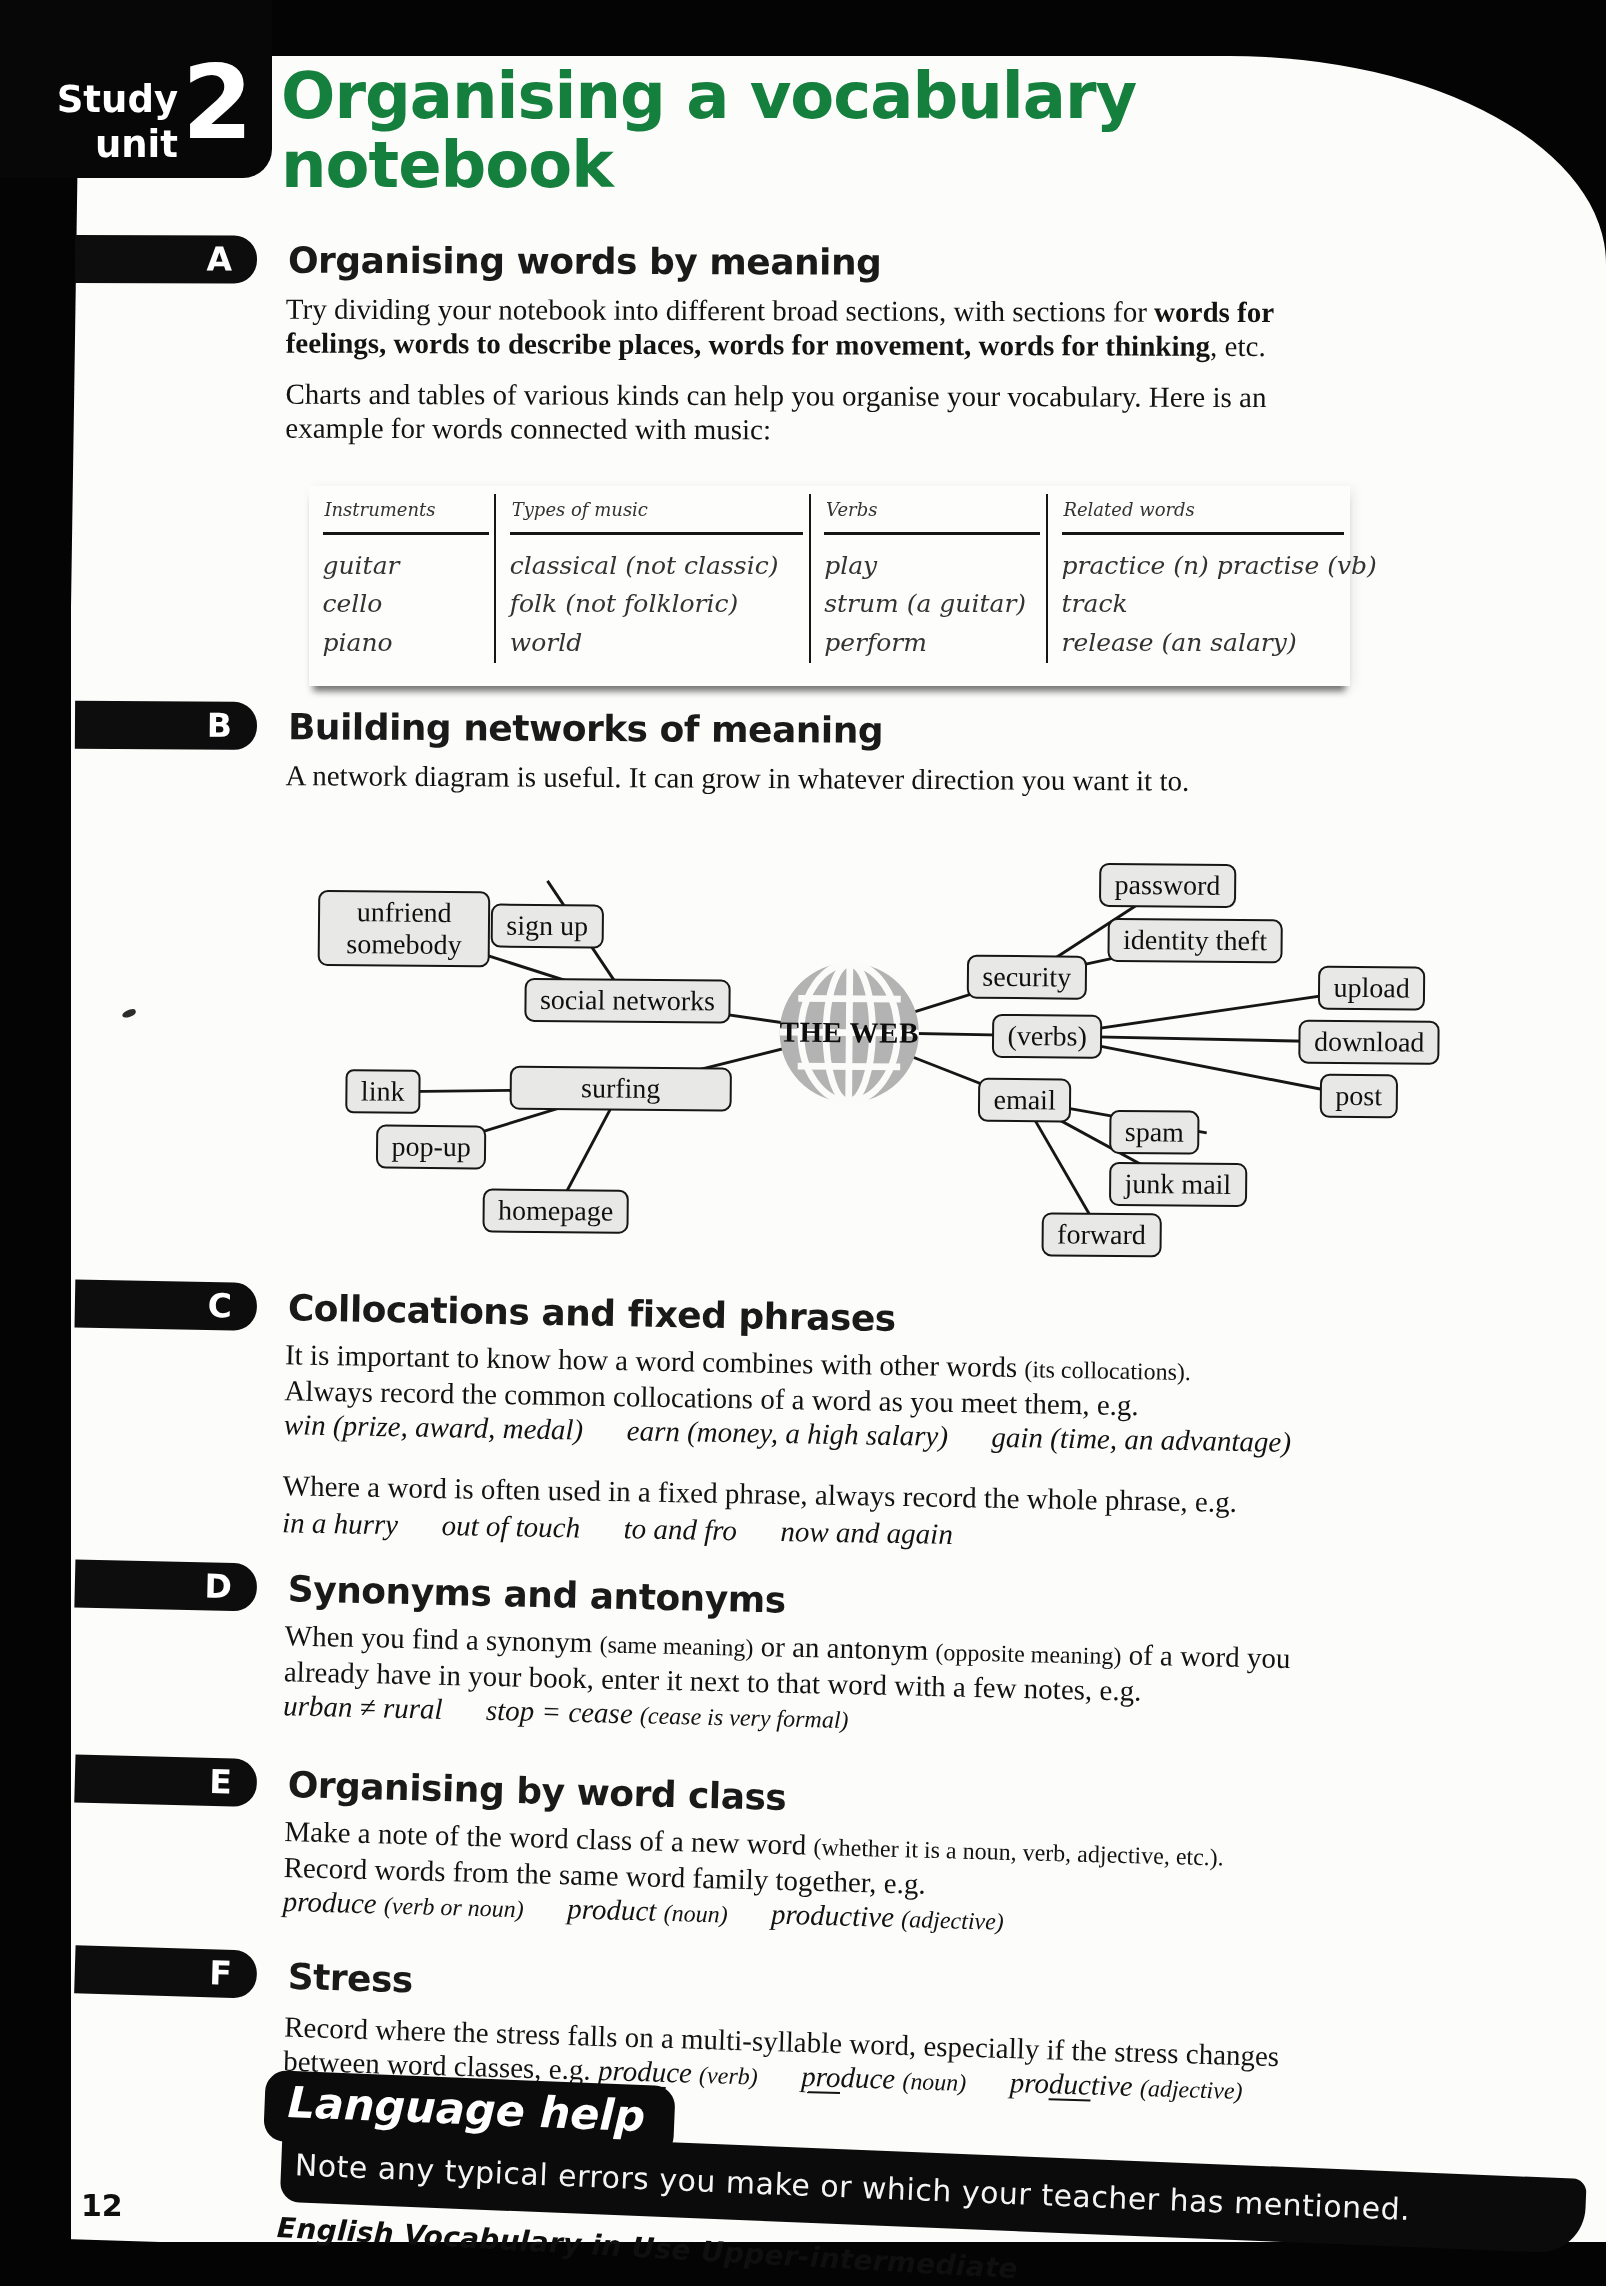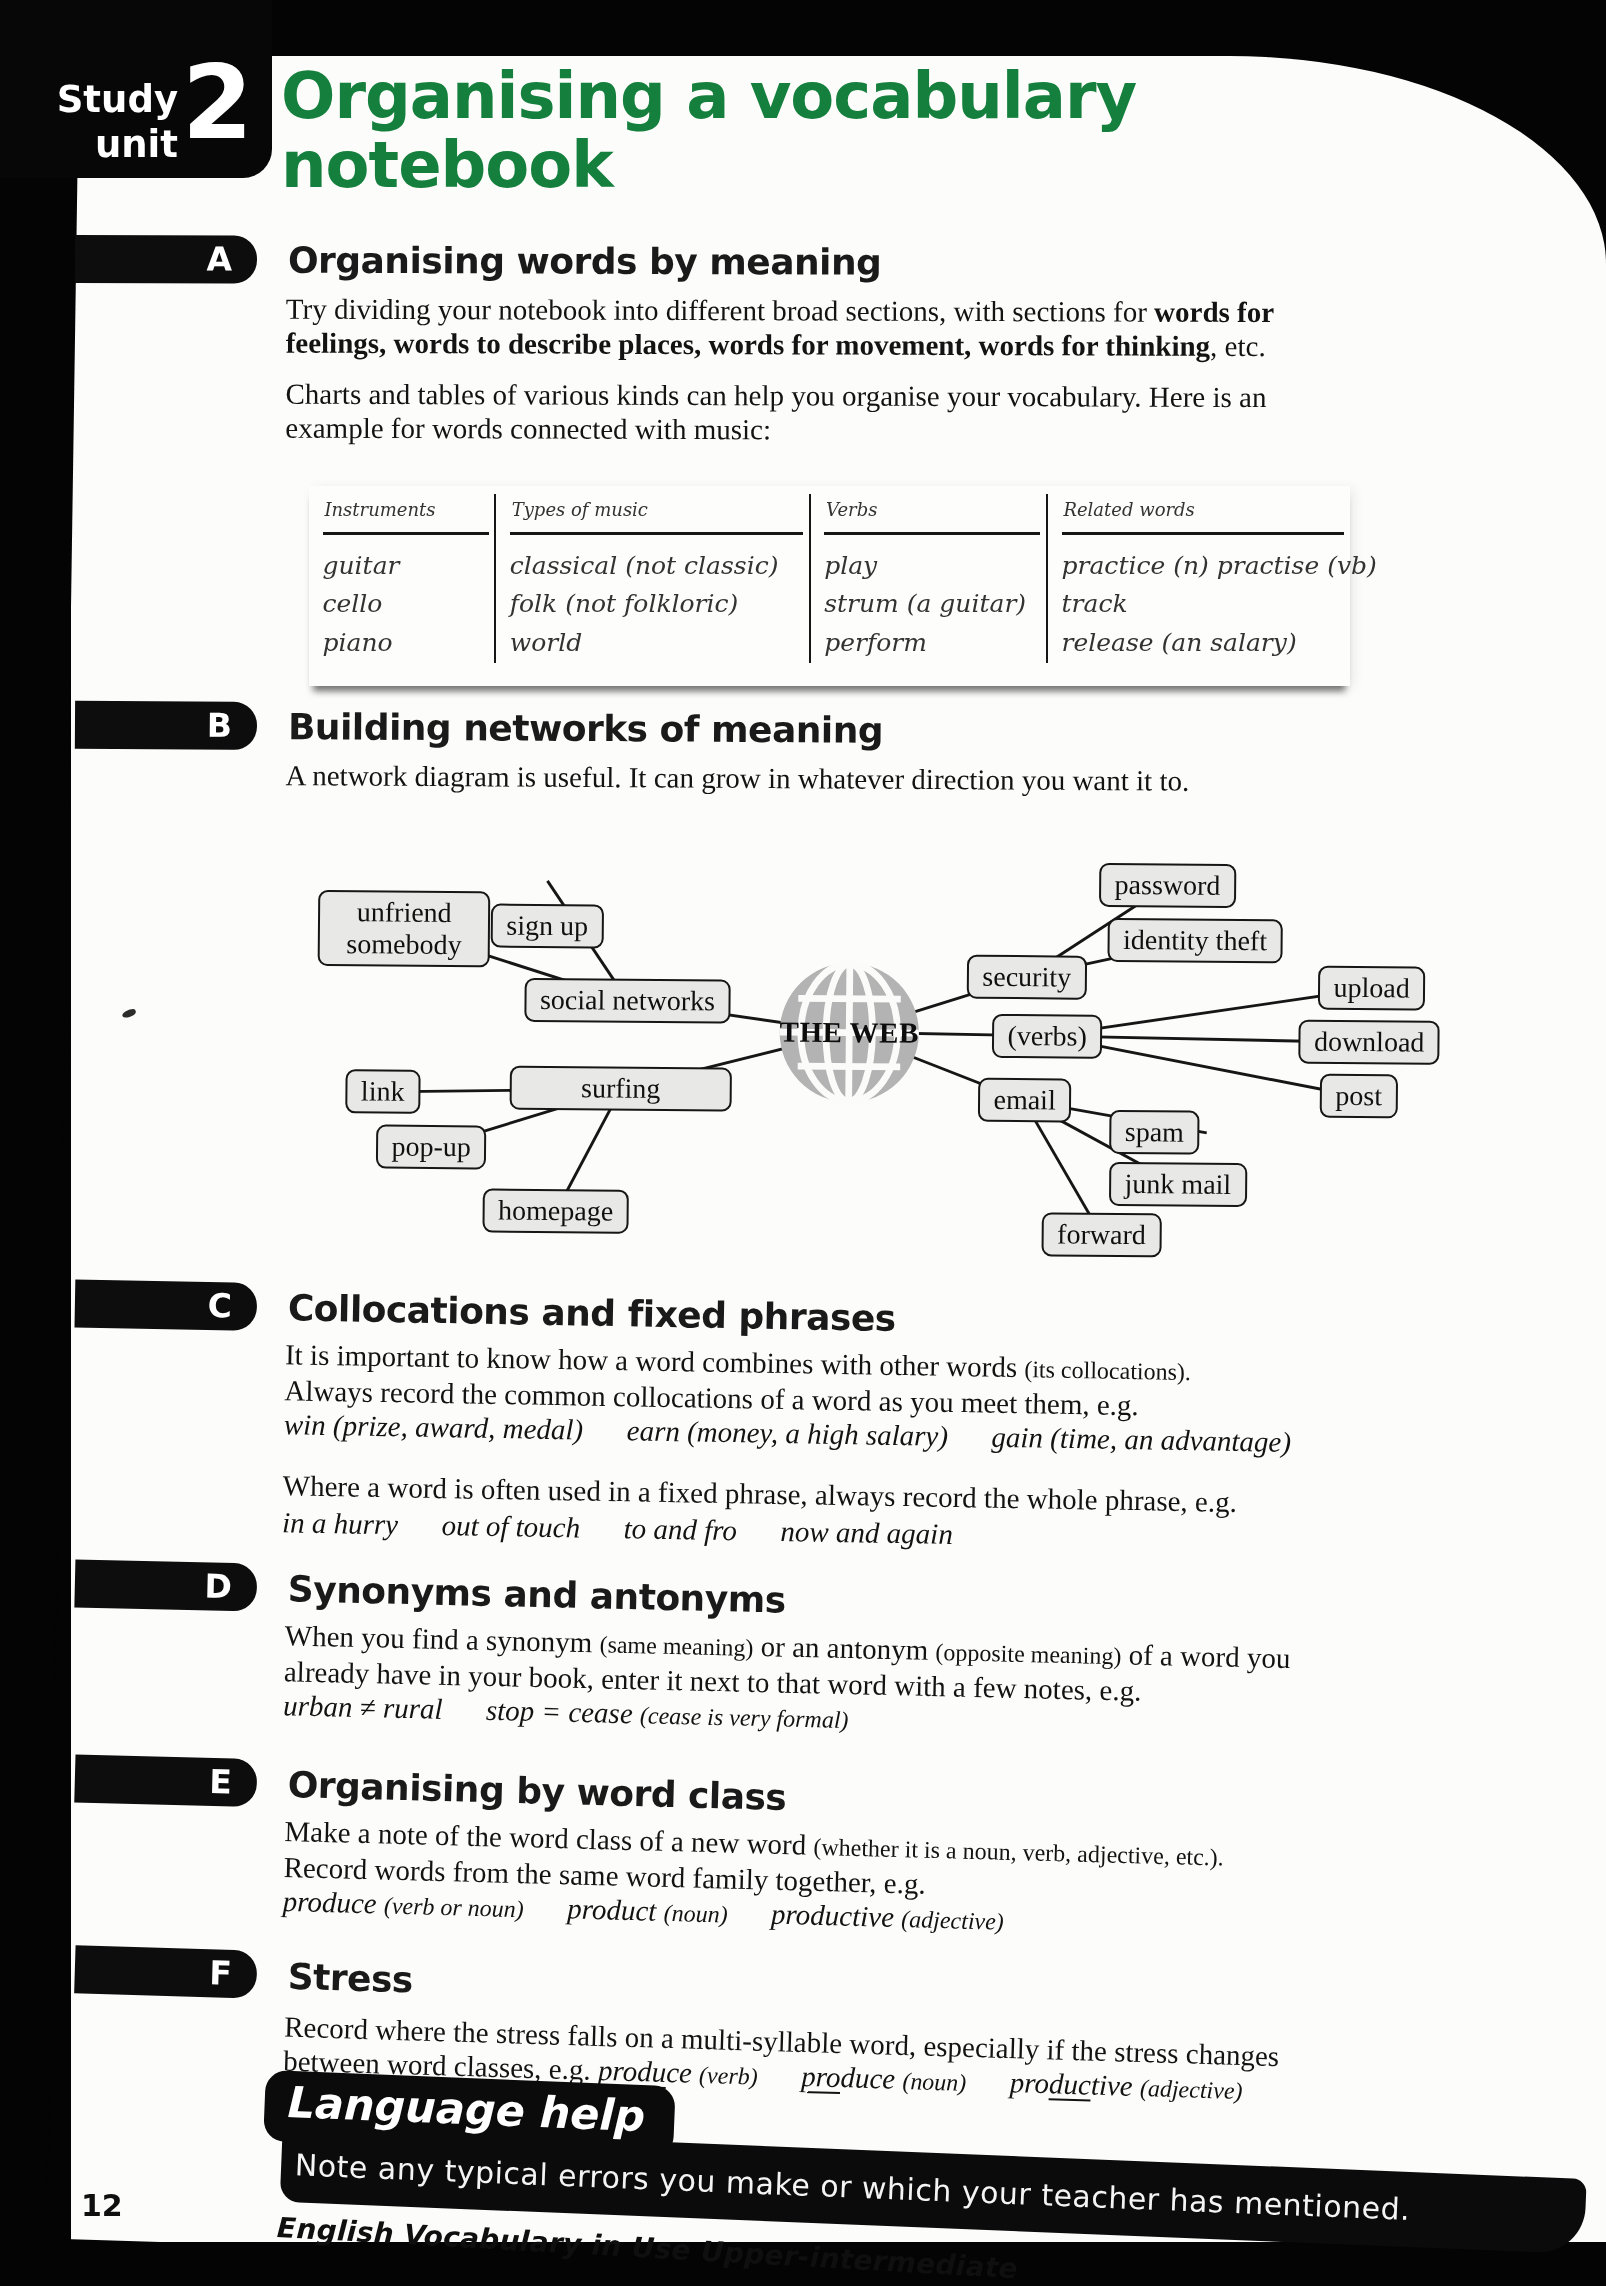--- a/index.html
+++ b/index.html
@@ -205,21 +205,21 @@
           <line x1="3" y1="75" x2="147" y2="75"></line>
           <line x1="22" y1="110" x2="128" y2="110"></line>
         </g>
       </svg>
     </div>
     <div class="weblabel">THE WEB</div>
 
     <div class="nd" style="left:227px;top:31px;margin-top:45px;">sign up</div>
     <div class="nd two" style="left:84px;top:80px;">unfriend somebody</div>
     <div class="nd" style="left:308px;top:150px;">social networks</div>
-    <div class="nd" style="left:64px;top:243px;">link</div>
+    <div class="nd" style="left:64px;top:243px;border-radius:8px;">link</div>
     <div class="nd wide" style="left:302px;top:238px;">surfing</div>
     <div class="nd" style="left:113px;top:298px;">pop-up</div>
     <div class="nd" style="left:238px;top:361px;">homepage</div>
     <div class="nd" style="left:707px;top:123px;">security</div>
     <div class="nd" style="left:847px;top:30px;">password</div>
     <div class="nd" style="left:875px;top:85px;">identity theft</div>
     <div class="nd" style="left:728px;top:182px;">(verbs)</div>
     <div class="nd" style="left:1052px;top:131px;">upload</div>
     <div class="nd" style="left:1050px;top:185px;">download</div>
     <div class="nd" style="left:1040px;top:239px;">post</div>

